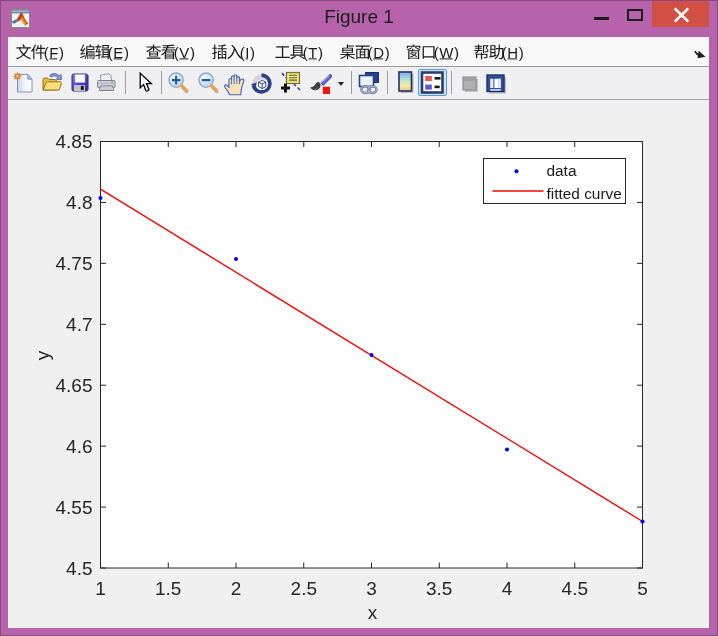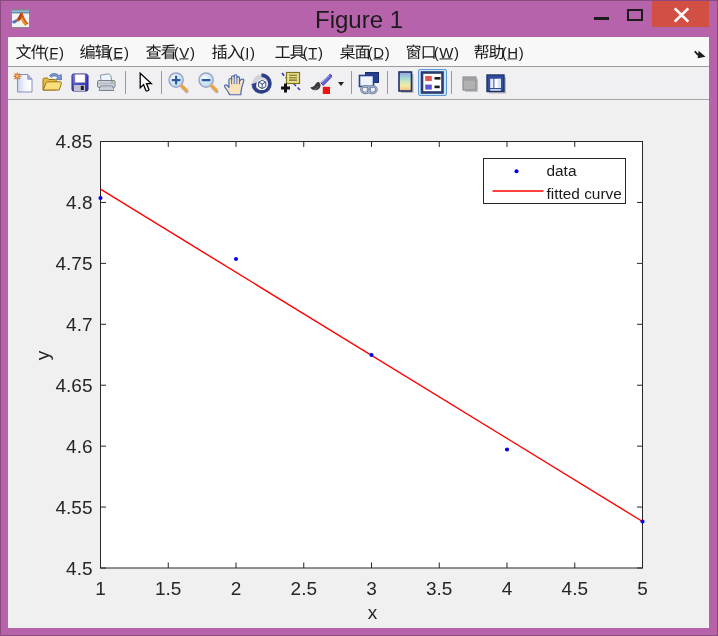--- a/index.html
+++ b/index.html
@@ -1,18 +1,18 @@
 <!DOCTYPE html>
 <html><head><meta charset="utf-8"><style>
 *{margin:0;padding:0;box-sizing:border-box}
 html,body{width:718px;height:636px;overflow:hidden}
 body{position:relative;font-family:"Liberation Sans",sans-serif;background:#b763ab}
 #frame{position:absolute;inset:0;border:1px solid #8a4a80;pointer-events:none;z-index:50}
 .mlic{position:absolute;left:11px;top:9px}
-#title{position:absolute;top:6px;left:0;width:100%;text-align:center;font-size:24px;color:#1b1b1b}
+#title{position:absolute;top:6px;left:0;width:100%;text-align:center;font-size:19px;color:#1b1b1b}
 #mini{position:absolute;left:594px;top:17px;width:15px;height:3px;background:#1c1c1c}
 #maxi{position:absolute;left:627px;top:9px;width:16px;height:12px;border:2px solid #1c1c1c}
 #close{position:absolute;left:652px;top:1px;width:57px;height:26px;background:#d24f44}
 #close svg{position:absolute;left:20.5px;top:6px}
 #menubar{position:absolute;left:8px;top:37px;width:701px;height:30px;background:#f8f8f8;border-bottom:1px solid #9b9b9b}
 .mi{position:absolute;top:4px}
 #chev{position:absolute;left:685.5px;top:12.5px}
 #toolbar{position:absolute;left:8px;top:67px;width:701px;height:33px;background:#f0eff1;border-bottom:1px solid #a5a5a5}
 #canvas{position:absolute;left:8px;top:100px;width:701px;height:527.5px;background:#f0f0f0}
 .ic{position:absolute}

